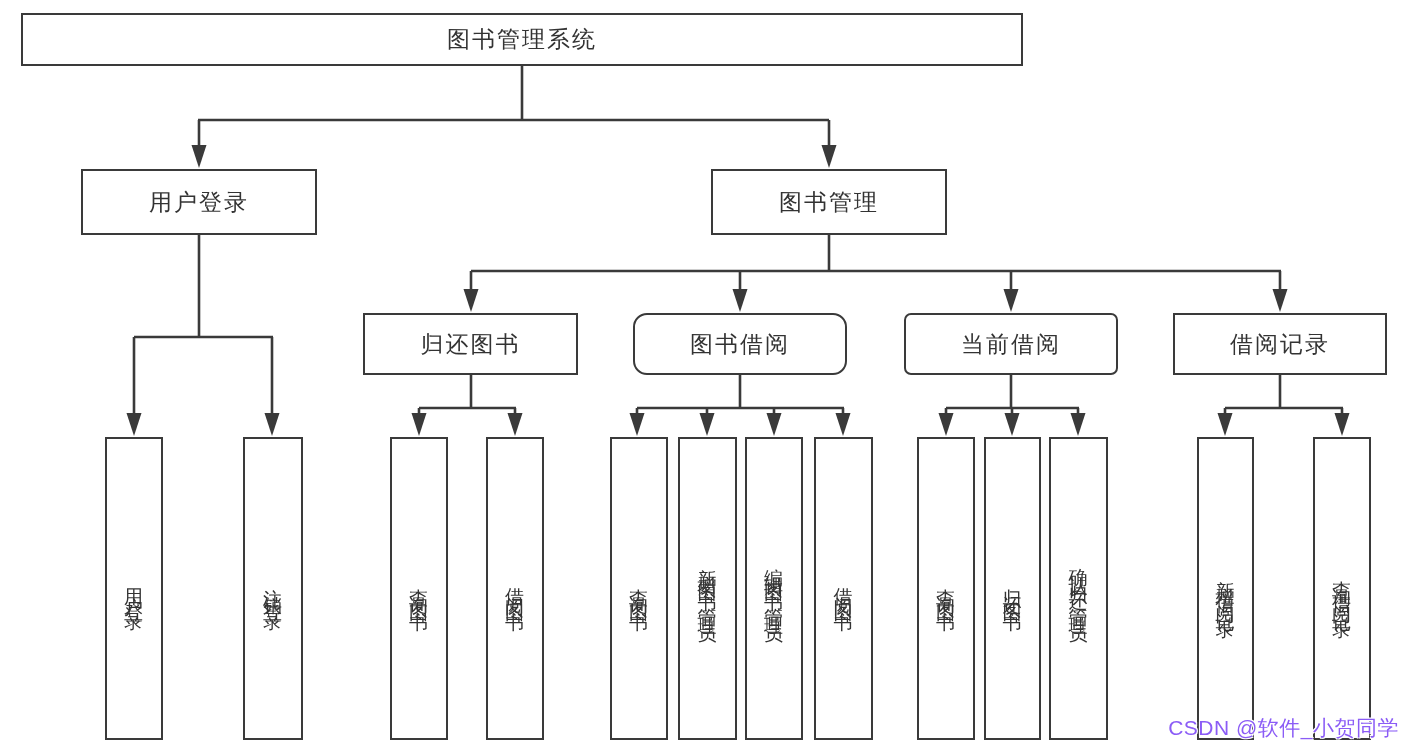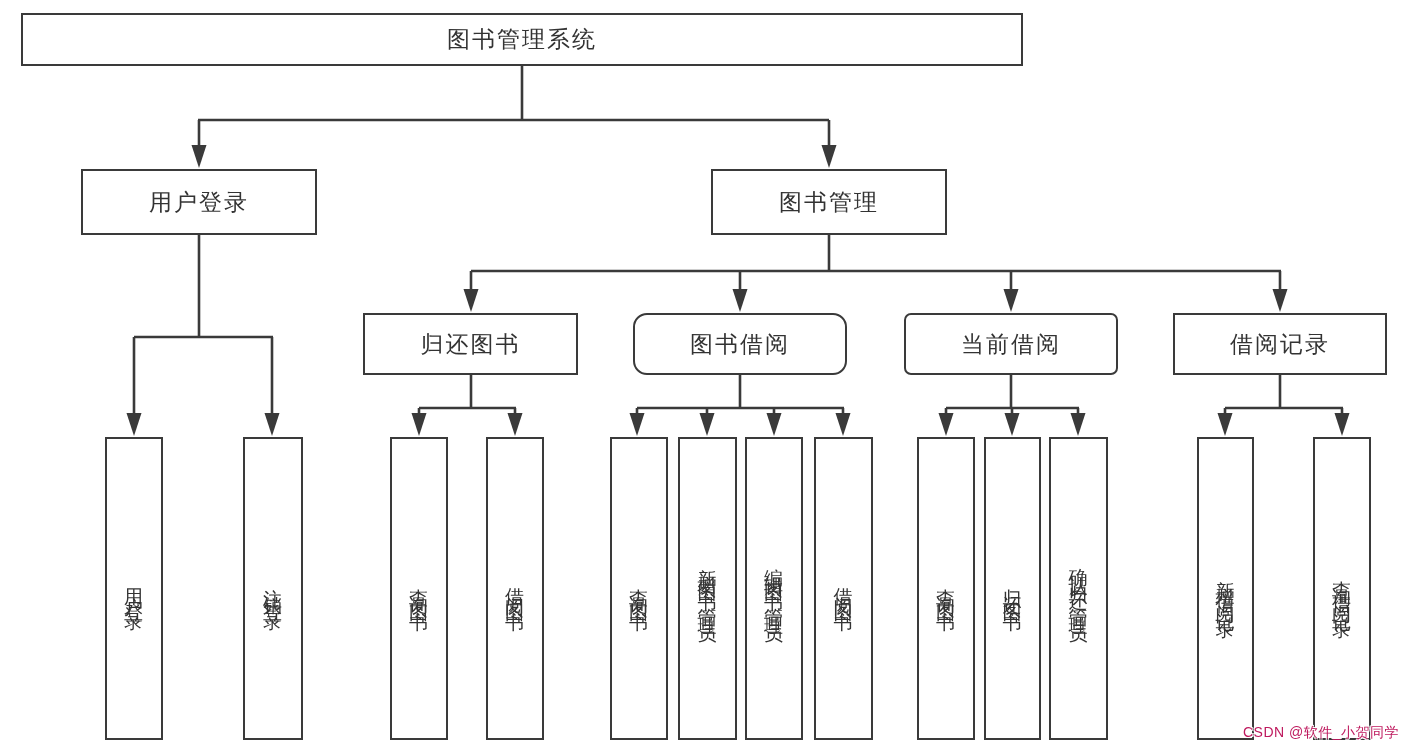--- a/index.html
+++ b/index.html
@@ -49,22 +49,22 @@
     writing-mode: vertical-rl;
     text-orientation: upright;
     letter-spacing: 8px;
     line-height: 1;
     overflow: hidden;
   }
   #watermark {
     position: absolute;
     right: 6px;
     bottom: 5px;
-    font-size: 14px;
-    color: #be185d;
+    font-size: 21px;
+    color: #8b5cf6;
     letter-spacing: 0.5px;
     text-shadow: 1px 1px 0 #ffffff, -1px -1px 0 #ffffff, 1px -1px 0 #ffffff, -1px 1px 0 #ffffff;
     white-space: nowrap;
   }
 </style>
 </head>
 <body>
 
 <div id="canvas">
 

